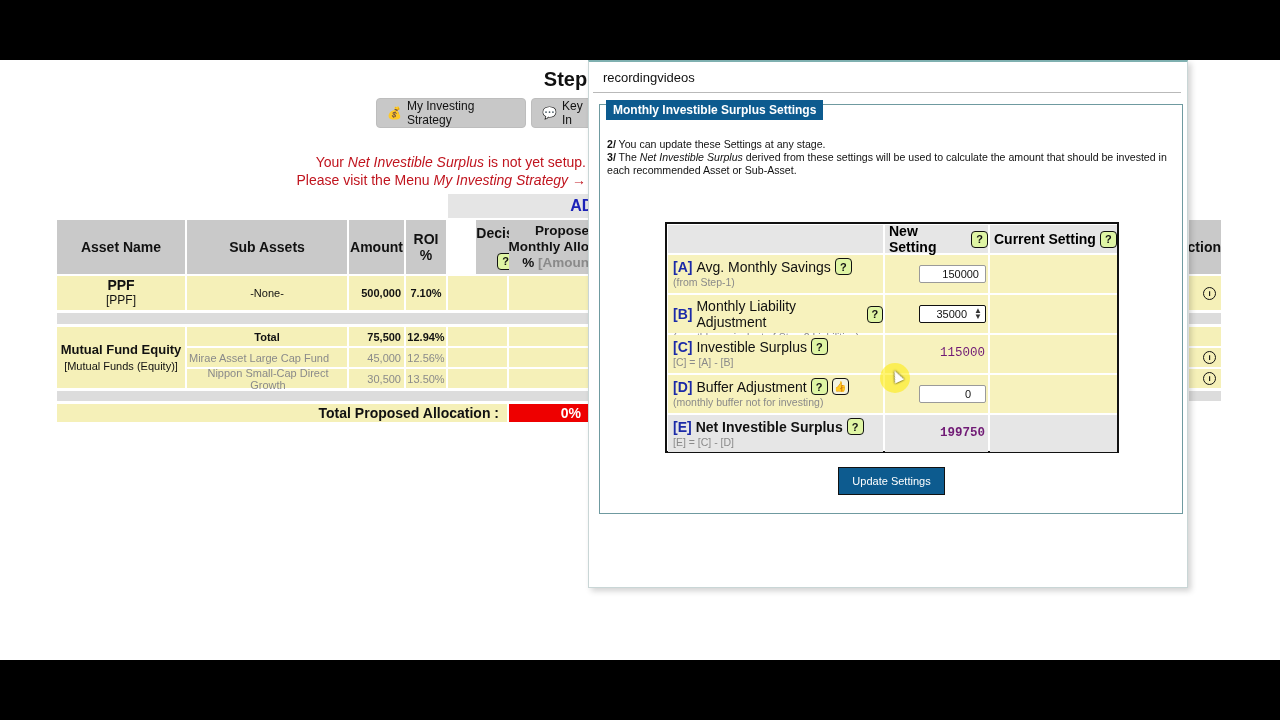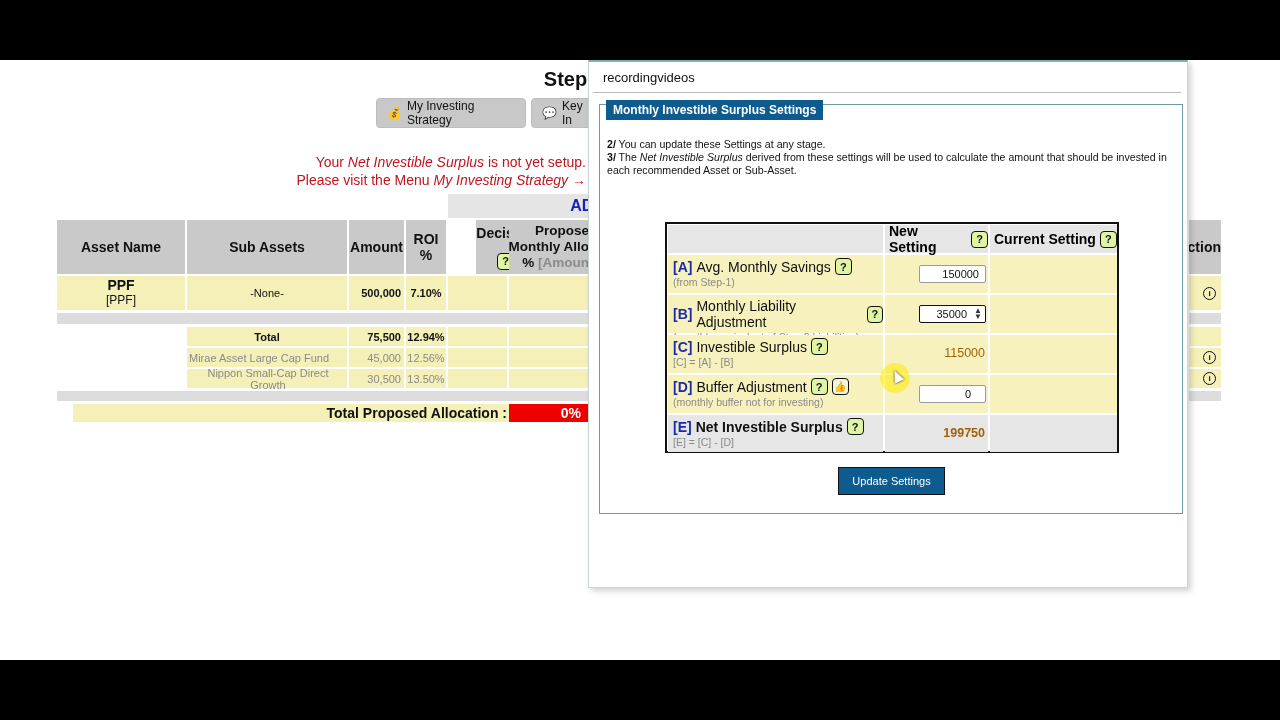--- a/index.html
+++ b/index.html
@@ -33,21 +33,21 @@
   .stable { position: absolute; left: 76px; top: 160px; width: 454px; height: 231px; border: 2px solid #111; background: #fff; }
   .sc { position: absolute; background: #f7f2bd; }
   .sc.hd { background: #e6e6e6; font-weight: bold; font-size: 14px; display: flex; align-items: center; gap: 4px; padding-left: 4px; }
   .sc.gr { background: #e6e6e6; }
   .lbl { font-size: 14px; color: #111; padding: 3px 0 0 5px; display: flex; align-items: center; gap: 4px; }
   .lbl b.key { color: #1b2aa8; }
   .sub { font-size: 10.5px; color: #8a8a8a; padding-left: 5px; margin-top: 1px; }
   .inp { position: absolute; height: 18px; border: 1px solid #9a9a9a; border-radius: 2px; background: #fff; font-size: 11px; text-align: right; padding-right: 6px; line-height: 16px; color: #111; }
   .inp.active { border: 1.5px solid #111; padding-right: 18px; }
   .spin { position: absolute; right: 3px; top: 2px; font-size: 8px; line-height: 6px; color: #333; }
-  .val { position: absolute; font-size: 12px; color: #a16207; text-align: right; }
+  .val { position: absolute; font-size: 12px; color: #701a75; text-align: right; font-family: Liberation Mono, monospace; }
   .upd-btn { position: absolute; left: 249px; top: 405px; width: 107px; height: 28px; background: #0d5b8f; color: #fff; font-size: 11px; border: 1.5px solid #111; display: flex; align-items: center; justify-content: center; }
   .thumb { display:inline-flex; align-items:center; justify-content:center; width: 17px; height: 17px; border: 1.5px solid #111; border-radius: 4px; background: #f3f3e0; font-size: 10px; }
 
   .cursor { position: absolute; left: 880px; top: 303px; width: 30px; height: 30px; border-radius: 50%; background: rgba(255,235,0,0.55); }
   .cursor-arrow { position: absolute; left: 892px; top: 310px; width: 0; height: 0; border-left: 5px solid transparent; border-right: 5px solid transparent; border-bottom: 12px solid #fff; transform: rotate(-25deg); filter: drop-shadow(0 0 1px #000); }
 </style>
 </head>
 <body>
 
 <div class="screen">
@@ -99,20 +99,24 @@
   <div class="row" style="left:406px; top:216px; width:40px; height:34px; font-weight:bold; font-size:11px;">7.10%</div>
   <div class="row" style="left:448px; top:216px; width:59px; height:34px;"></div>
   <div class="row" style="left:509px; top:216px; width:80px; height:34px;"></div>
   <div class="row" style="left:1189px; top:216px; width:32px; height:34px; justify-content:flex-end; padding-right:5px;">
     <span class="info-ic">i</span>
   </div>
 
   <div class="row grey" style="left:57px; top:253px; width:532px; height:11px;"></div>
   <div class="row grey" style="left:1189px; top:253px; width:32px; height:11px;"></div>
 
+  <div class="row" style="left:57px; top:267px; width:128px; height:61px; flex-direction:column; line-height:16px;">
+    <b style="font-size:13px;">Mutual Fund Equity</b>
+    <span style="font-size:11px;">[Mutual Funds (Equity)]</span>
+  </div>
 
   <div class="row" style="left:187px; top:267px; width:160px; height:19px; font-weight:bold; font-size:11px;">Total</div>
   <div class="row" style="left:349px; top:267px; width:55px; height:19px; justify-content:flex-end; padding-right:3px; font-weight:bold; font-size:11px;">75,500</div>
   <div class="row" style="left:406px; top:267px; width:40px; height:19px; font-weight:bold; font-size:11px;text-align:right;">12.94%</div>
   <div class="row" style="left:448px; top:267px; width:59px; height:19px;"></div>
   <div class="row" style="left:509px; top:267px; width:80px; height:19px;"></div>
   <div class="row" style="left:1189px; top:267px; width:32px; height:19px;"></div>
 
   <div class="row muted" style="left:187px; top:288px; width:160px; height:19px; justify-content:flex-start; padding-left:2px; font-size:11px;">Mirae Asset Large Cap Fund</div>
   <div class="row muted" style="left:349px; top:288px; width:55px; height:19px; justify-content:flex-end; padding-right:3px; font-size:11px;">45,000</div>
@@ -128,21 +132,21 @@
   <div class="row muted" style="left:406px; top:309px; width:40px; height:19px; font-size:11px;">13.50%</div>
   <div class="row" style="left:448px; top:309px; width:59px; height:19px;"></div>
   <div class="row" style="left:509px; top:309px; width:80px; height:19px;"></div>
   <div class="row" style="left:1189px; top:309px; width:32px; height:19px; justify-content:flex-end; padding-right:5px;">
     <span class="info-ic">i</span>
   </div>
 
   <div class="row grey" style="left:57px; top:331px; width:532px; height:10px;"></div>
   <div class="row grey" style="left:1189px; top:331px; width:32px; height:10px;"></div>
 
-  <div class="row" style="left:57px; top:344px; width:450px; height:18px; justify-content:flex-end; padding-right:16px; font-weight:bold; font-size:14px;margin-left:16px;">Total Proposed Allocation :</div>
+  <div class="row" style="left:57px; top:344px; width:450px; height:18px; justify-content:flex-end; padding-right:8px; font-weight:bold; font-size:14px;">Total Proposed Allocation :</div>
   <div class="alloc-bar">0%</div>
 
   <div class="modal">
     <div class="modal-head">recordingvideos</div>
     <div class="modal-rule"></div>
     <fieldset class="settings"></fieldset>
     <div class="legend">Monthly Investible Surplus Settings</div>
 
     <div class="important">
       <div><b>2/</b><span> You can update these Settings at any stage.</span></div>

